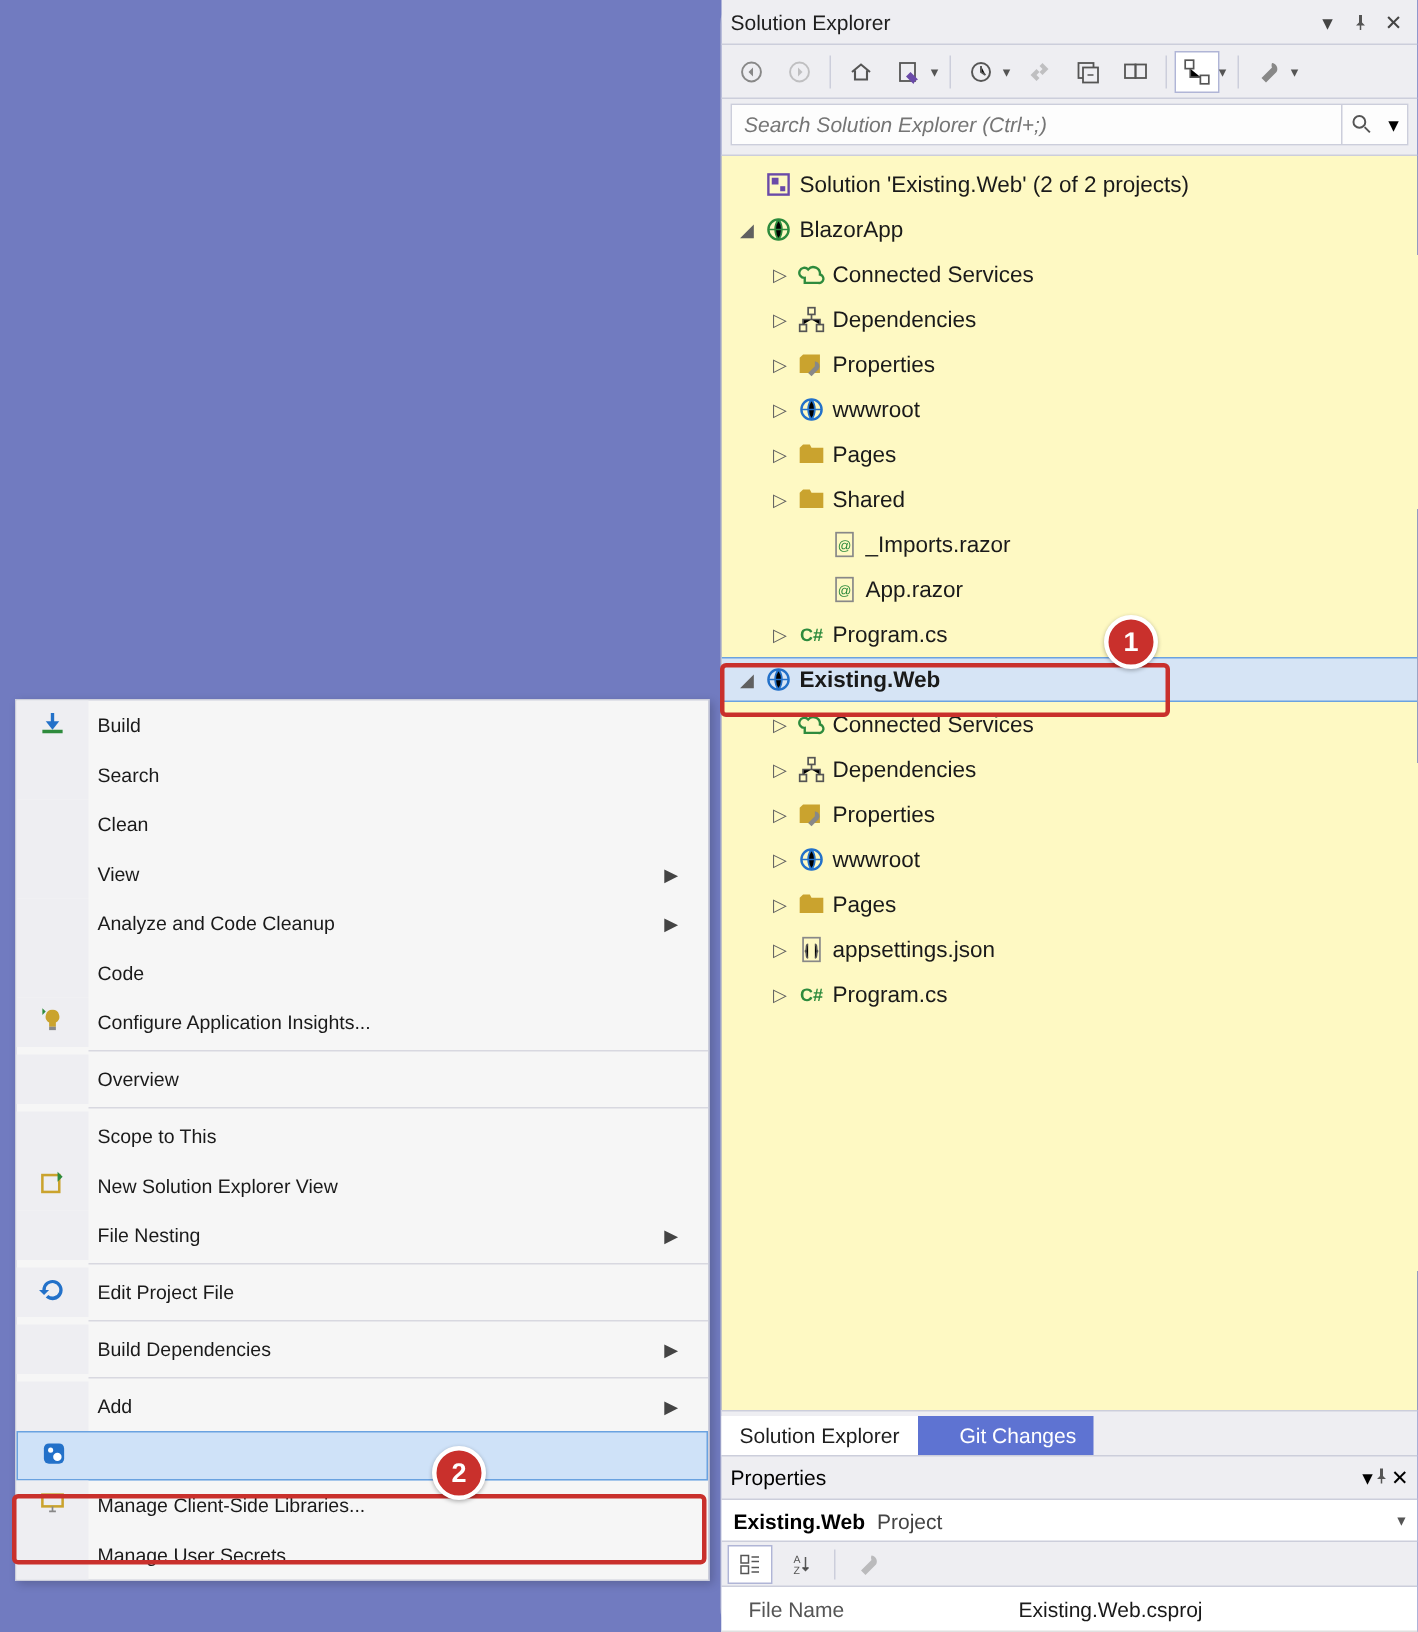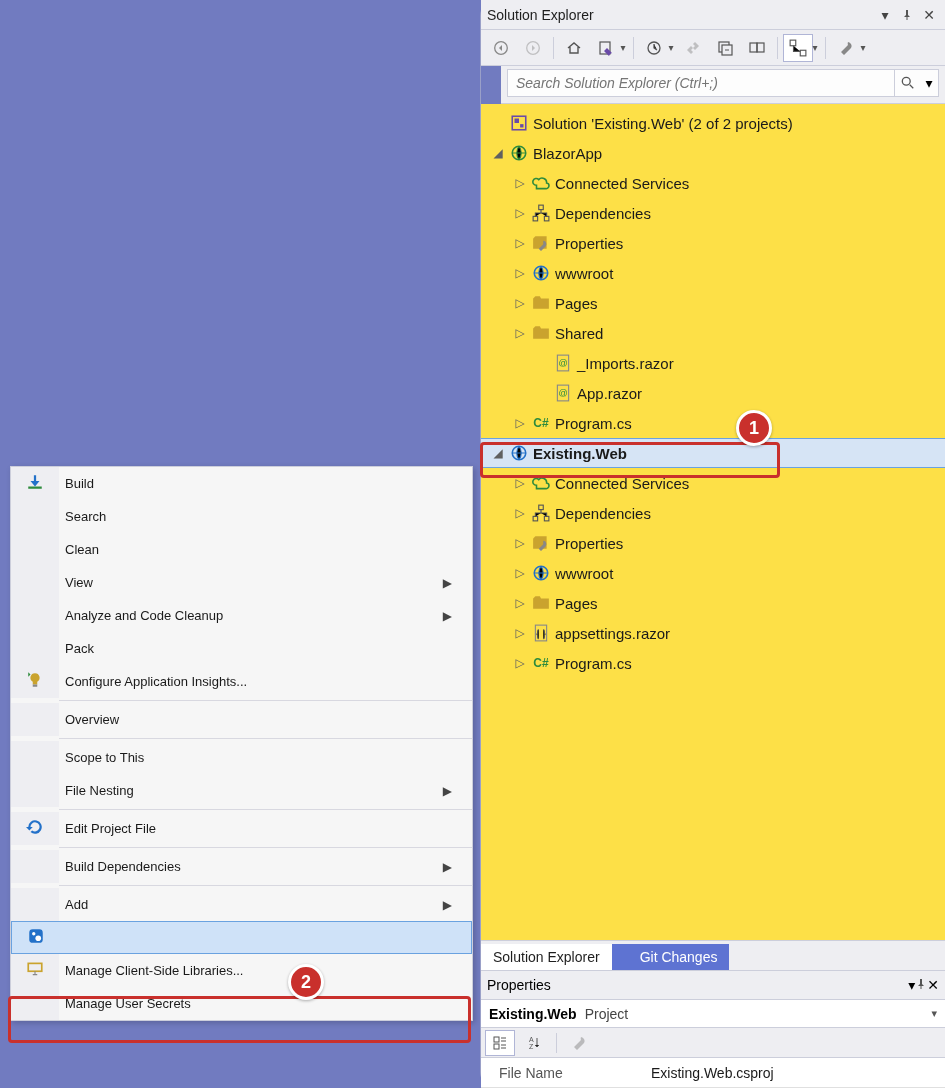--- a/index.html
+++ b/index.html
@@ -61,39 +61,38 @@
   .tb-btn.active { background: #fff; border: 1px solid #b0b5d6; }
   .tb-sep { width: 1px; height: 22px; background: #cccedb; margin: 0 4px; }
   .tb-drop {
     width: 8px; display: inline-flex; align-items: center; justify-content: center;
     font-size: 10px; color: #555; margin-left: -3px; margin-right: 2px;
   }
   .se-search {
     background: #eeeef2;
     padding: 3px 6px 6px 6px;
     border-bottom: 1px solid #cccedb;
-    margin-left: 20px;
   }
   .se-search-wrap {
     display: flex;
     align-items: center;
     border: 1px solid #cccedb;
     background: #fdfdfd;
     height: 28px;
   }
   .se-search-wrap input {
     flex: 1; border: 0; outline: 0; background: transparent;
     padding: 0 8px; font-size: 14px; font-style: italic; color: #666;
   }
   .se-search-wrap .sbtn {
     width: 26px; height: 26px; display: inline-flex; align-items: center; justify-content: center;
     border-left: 1px solid #cccedb; cursor: pointer;
   }
   .se-tree {
-    background: #fde047;
+    background: #fef9c3;
     flex: 1 1 auto;
     overflow: hidden;
     padding-top: 4px;
   }
   .node {
     display: flex;
     align-items: center;
     height: 30px;
     padding-right: 6px;
     white-space: nowrap;
@@ -196,21 +195,21 @@
   .props-combo .ptype { color: #444; flex: 1; }
   .props-combo .pdrop { font-size: 11px; color: #555; }
   .props-tool {
     background: #eeeef2; height: 30px; display: flex; align-items: center; gap: 4px;
     padding: 0 4px; border-bottom: 1px solid #cccedb;
   }
   .props-grid {
     background: #fff; height: 30px; display: flex; align-items: center;
     border-bottom: 1px solid #e0e0e0;
   }
-  .props-grid .pk { width: 170px; padding-left: 18px; color: #555; }
+  .props-grid .pk { width: 198px; padding-left: 18px; color: #555; }
   .props-grid .pv { flex: 1; color: #1a1a1a; }
   .props-btn { width: 30px; height: 26px; display:inline-flex; align-items:center; justify-content:center; border:1px solid transparent; cursor:pointer;}
   .props-btn.active { background:#fff; border:1px solid #b0b5d6; }
 </style>
 </head>
 <body>
 
 <div class="ctxmenu">
   <div class="mi">
     <span class="mic">
@@ -237,21 +236,21 @@
       <span class="mlabel">View</span>
     <span class="arrow">▶</span>
   </div>
   <div class="mi">
     <span class="mic"></span>
       <span class="mlabel">Analyze and Code Cleanup</span>
     <span class="arrow">▶</span>
   </div>
   <div class="mi">
     <span class="mic"></span>
-      <span class="mlabel">Pack</span>
+      <span class="mlabel">Code</span>
   </div>
   <div class="mi">
     <span class="mic">
         <span>
       <svg width="18" height="18" viewBox="0 0 16 16">
             <path fill="#caa32e" d="M8 2a4 4 0 0 1 2 7.5V12H6V9.5A4 4 0 0 1 8 2z"></path>
             <path fill="#6a4aa8" d="M3 3l1 1M13 3l-1 1"></path>
             <rect x="6" y="12" width="4" height="2" fill="#888"></rect>
             <path fill="#2e8b3d" d="M2 1l2 2-2 2z"></path>
           </svg>
@@ -263,20 +262,31 @@
   <div class="mi">
     <span class="mic"></span>
       <span class="mlabel">Overview</span>
   </div>
   <div class="msep"></div>
   <div class="mi">
     <span class="mic"></span>
       <span class="mlabel">Scope to This</span>
   </div>
   <div class="mi">
+    <span class="mic">
+        <span>
+      <svg width="18" height="18" viewBox="0 0 16 16">
+            <rect x="2" y="3" width="10" height="10" fill="none" stroke="#caa32e" stroke-width="1.5"></rect>
+            <path fill="#2e8b3d" d="M11 1l3 3-3 3z"></path>
+          </svg>
+    </span>
+      </span>
+    <span class="mlabel">New Solution Explorer View</span>
+  </div>
+  <div class="mi">
     <span class="mic"></span>
       <span class="mlabel">File Nesting</span>
     <span class="arrow">▶</span>
   </div>
   <div class="msep"></div>
   <div class="mi">
     <span class="mic">
         <span>
       <svg width="18" height="18" viewBox="0 0 16 16">
             <path fill="#2371c9" d="M2 8a6 6 0 1 1 2 4.5l1.5-1.5A4 4 0 1 0 4 8H6L3 11 0 8z"></path>
@@ -609,21 +619,21 @@
     </div>
     <div class="node">
       <span class="indent" style="width:28px"></span>
         <span class="twisty">▷</span>
       <span class="nicon">
           <svg width="18" height="18" viewBox="0 0 16 16">
             <rect x="3" y="1" width="10" height="14" fill="none" stroke="#888"></rect>
             <path stroke="#555" d="M6 5c-1 0-1 1-1 2s0 2-1 2c1 0 1 1 1 2s0 2 1 2M10 5c1 0 1 1 1 2s0 2 1 2c-1 0-1 1-1 2s0 2-1 2"></path>
           </svg>
         </span>
-      <span class="label">appsettings.razor</span>
+      <span class="label">appsettings.json</span>
     </div>
     <div class="node">
       <span class="indent" style="width:28px"></span>
         <span class="twisty">▷</span>
       <span class="nicon">
           <span style="color:#2e8b3d;font-weight:700;font-size:12px">C#</span>
         </span>
       <span class="label">Program.cs</span>
     </div>
   </div>

